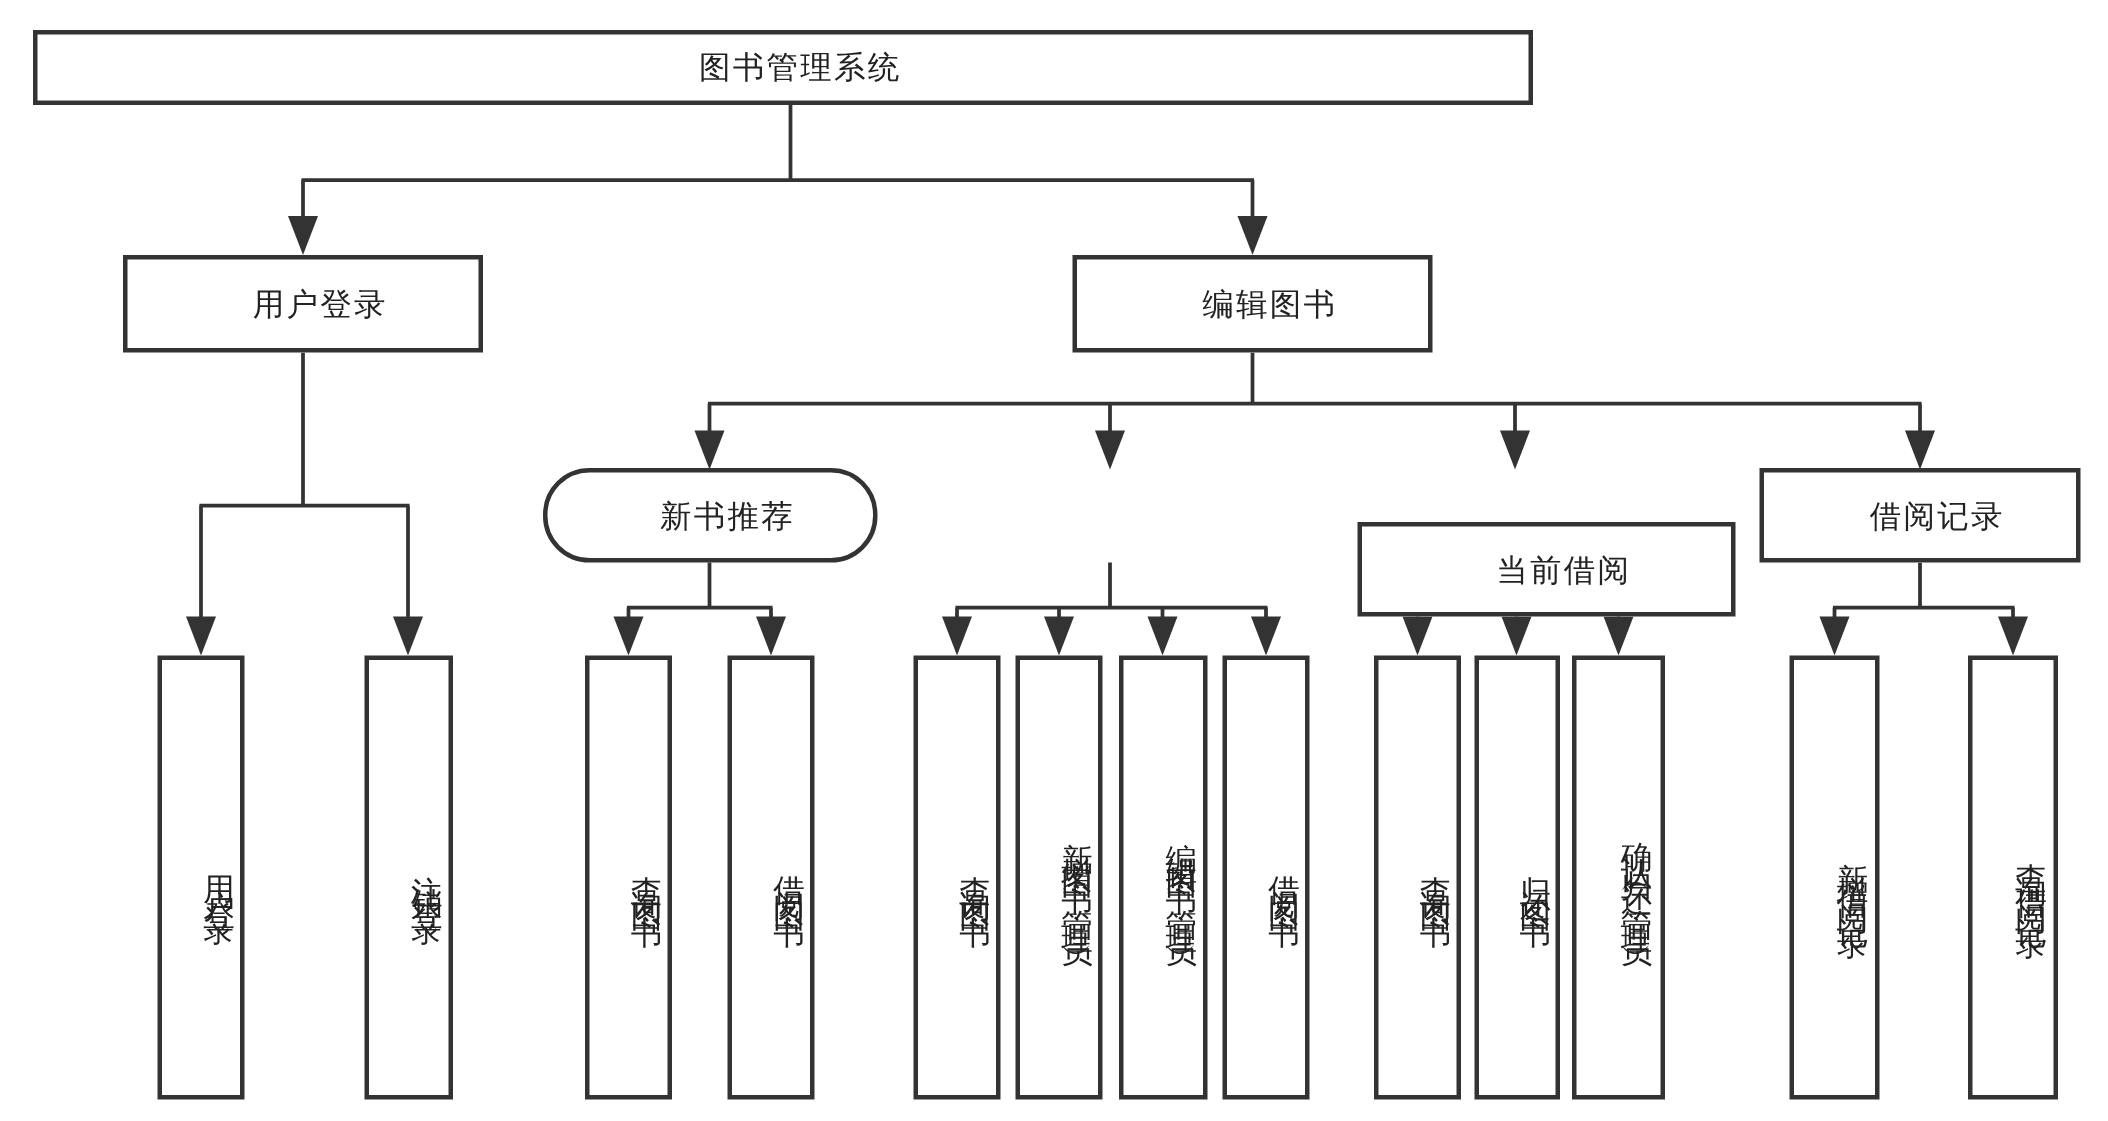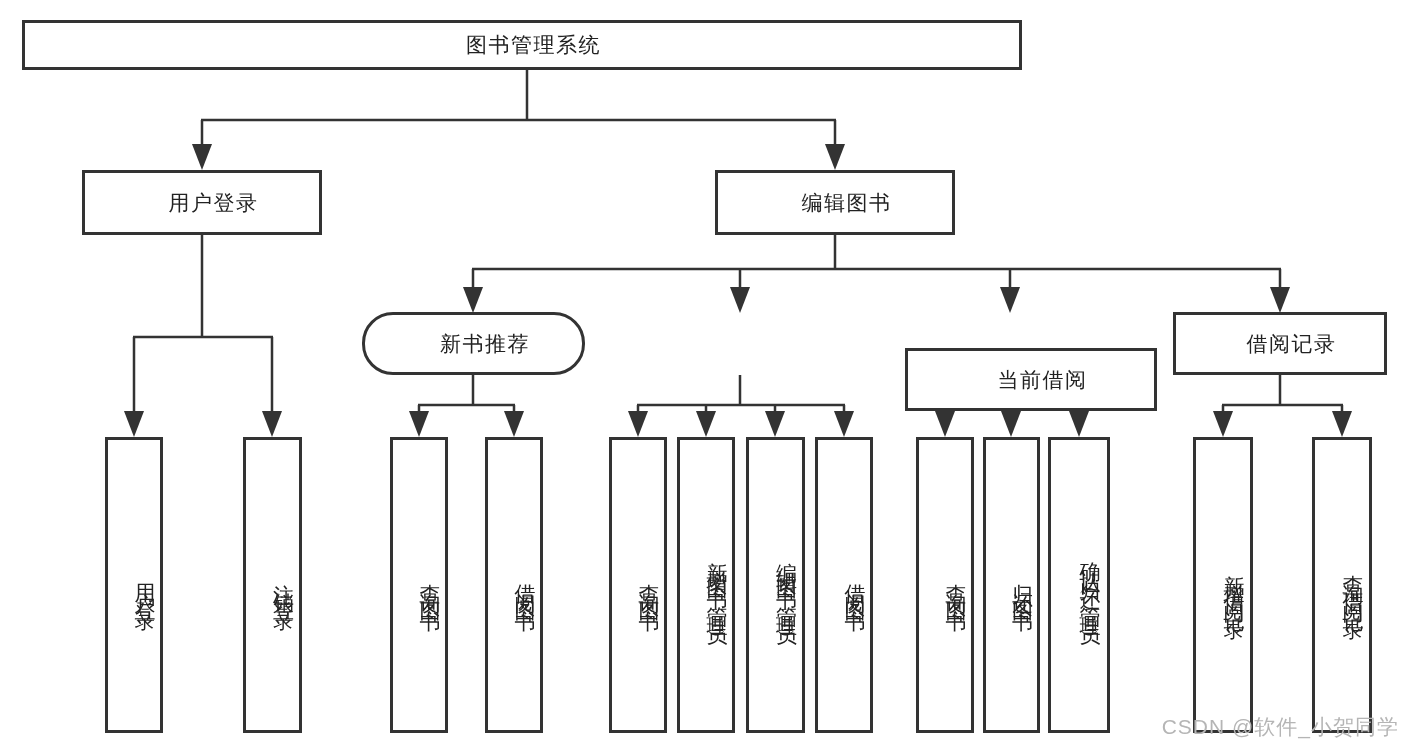--- a/index.html
+++ b/index.html
@@ -173,14 +173,13 @@
     <span>确认归还（管理员）</span>
   </div>
 
   <div class="box v" style="left:1193px; top:437px; width:60px; height:296px;">
     <span>新增借阅记录</span>
   </div>
   <div class="box v" style="left:1312px; top:437px; width:60px; height:296px;">
     <span>查询借阅记录</span>
   </div>
 
-  <div class="watermark">CSDN @软件_小贺同学</div>
 </div>
 
 </body></html>

